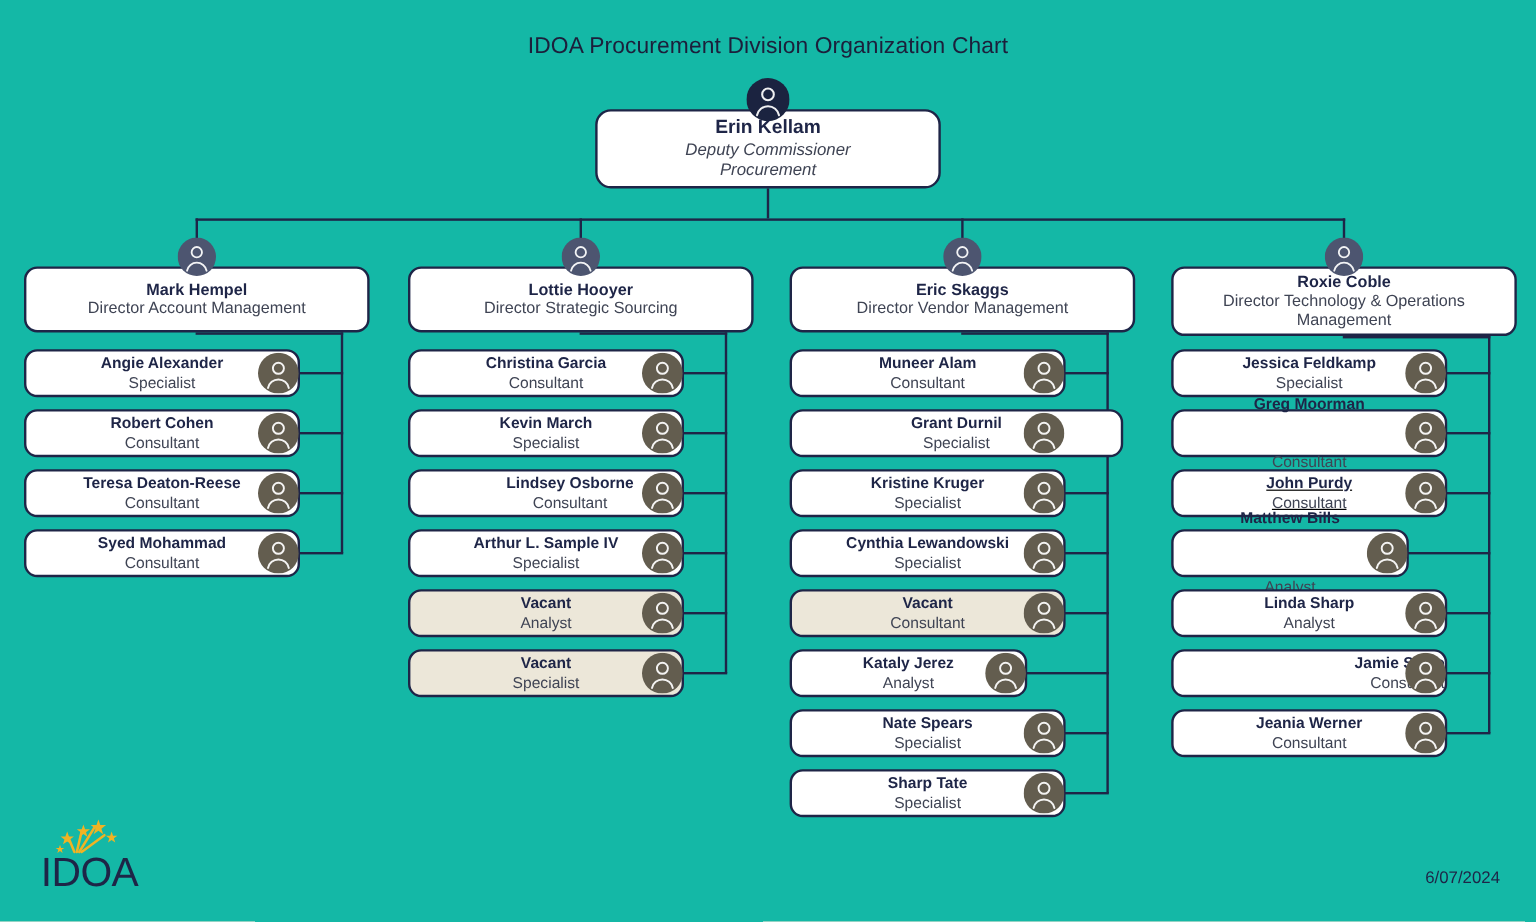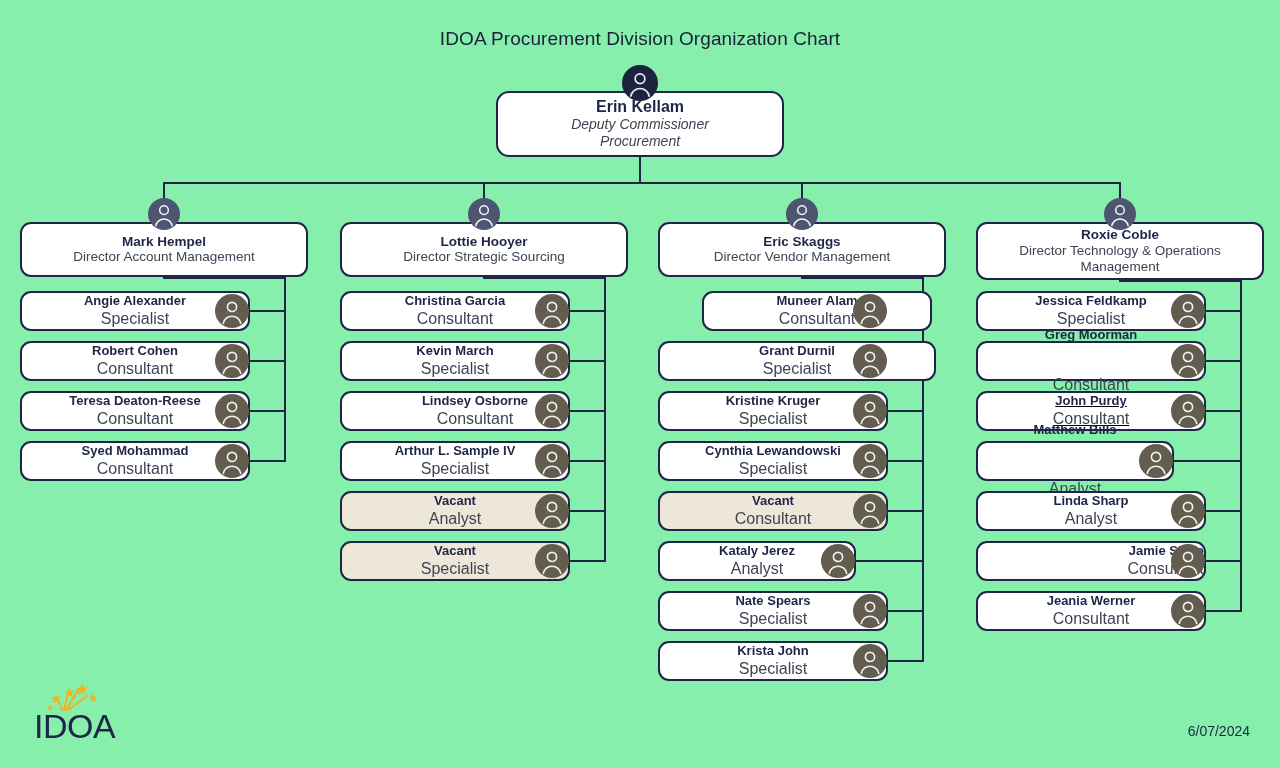--- a/index.html
+++ b/index.html
@@ -8,21 +8,21 @@
     padding: 0;
     background: #ece7d9;
   }
   body {
     font-family: "Liberation Sans", sans-serif;
   }
   #chart-root {
     position: relative;
     width: 1280px;
     height: 768px;
-    background: #86efac;
+    background: #14b8a6;
     overflow: hidden;
   }
 
   
   .chart-title {
     position: absolute;
     left: 0;
     top: 28px;
     width: 1280px;
     text-align: center;
@@ -68,21 +68,21 @@
   }
 
   .node.root { border-radius: 13px; }
   .node.root .nm { font-size: 16px; }
   .node.root .ttl { font-size: 14px; font-style: italic; }
 
   .node.director .nm { font-size: 13.5px; }
   .node.director .ttl { font-size: 13.5px; }
 
   .node.staff .nm { font-size: 13px; }
-  .node.staff .ttl { font-size: 16px; }
+  .node.staff .ttl { font-size: 13px; }
 
   
   .avatar {
     position: absolute;
     border-radius: 50%;
     display: block;
     z-index: 5;
   }
   .avatar svg { display: block; width: 100%; height: 100%; }
 
@@ -303,21 +303,21 @@
         <div class="nm">Eric Skaggs</div>
         <div class="ttl">Director Vendor Management</div>
       </div>
       <div class="avatar" style="left: 786px; top: 198px; width: 32px; height: 32px;">
         <svg viewBox="0 0 40 40" xmlns="http://www.w3.org/2000/svg">
           <circle cx="20" cy="20" r="20" fill="#4d5570"></circle>
           <circle cx="20" cy="15.2" r="5.4" fill="none" stroke="#ffffff" stroke-width="1.9" opacity="0.93"></circle>
           <path d="M9.8 34.5 a10.4 10.4 0 0 1 20.4 0" fill="none" stroke="#ffffff" stroke-width="1.9" stroke-linecap="round" opacity="0.93"></path>
         </svg>
       </div>
-      <div class="node staff" style="left: 658px; top: 291px; width: 230px; height: 40px; margin-left: 44px;">
+      <div class="node staff" style="left: 658px; top: 291px; width: 230px; height: 40px;">
         <div class="nm">Muneer Alam</div>
         <div class="ttl">Consultant</div>
       </div>
       <div class="avatar" style="left: 853px; top: 294px; width: 34px; height: 34px;">
         <svg viewBox="0 0 40 40" xmlns="http://www.w3.org/2000/svg">
           <circle cx="20" cy="20" r="20" fill="#635d4f"></circle>
           <circle cx="20" cy="15.2" r="5.4" fill="none" stroke="#ffffff" stroke-width="1.9" opacity="0.93"></circle>
           <path d="M9.8 34.5 a10.4 10.4 0 0 1 20.4 0" fill="none" stroke="#ffffff" stroke-width="1.9" stroke-linecap="round" opacity="0.93"></path>
         </svg>
       </div>
@@ -381,21 +381,21 @@
         <div class="ttl">Specialist</div>
       </div>
       <div class="avatar" style="left: 853px; top: 594px; width: 34px; height: 34px;">
         <svg viewBox="0 0 40 40" xmlns="http://www.w3.org/2000/svg">
           <circle cx="20" cy="20" r="20" fill="#635d4f"></circle>
           <circle cx="20" cy="15.2" r="5.4" fill="none" stroke="#ffffff" stroke-width="1.9" opacity="0.93"></circle>
           <path d="M9.8 34.5 a10.4 10.4 0 0 1 20.4 0" fill="none" stroke="#ffffff" stroke-width="1.9" stroke-linecap="round" opacity="0.93"></path>
         </svg>
       </div>
       <div class="node staff" style="left: 658px; top: 641px; width: 230px; height: 40px;">
-        <div class="nm">Krista John</div>
+        <div class="nm">Sharp Tate</div>
         <div class="ttl">Specialist</div>
       </div>
       <div class="avatar" style="left: 853px; top: 644px; width: 34px; height: 34px;">
         <svg viewBox="0 0 40 40" xmlns="http://www.w3.org/2000/svg">
           <circle cx="20" cy="20" r="20" fill="#635d4f"></circle>
           <circle cx="20" cy="15.2" r="5.4" fill="none" stroke="#ffffff" stroke-width="1.9" opacity="0.93"></circle>
           <path d="M9.8 34.5 a10.4 10.4 0 0 1 20.4 0" fill="none" stroke="#ffffff" stroke-width="1.9" stroke-linecap="round" opacity="0.93"></path>
         </svg>
       </div>
       <div class="node director" style="left: 976px; top: 222px; width: 288px; height: 58px;">

